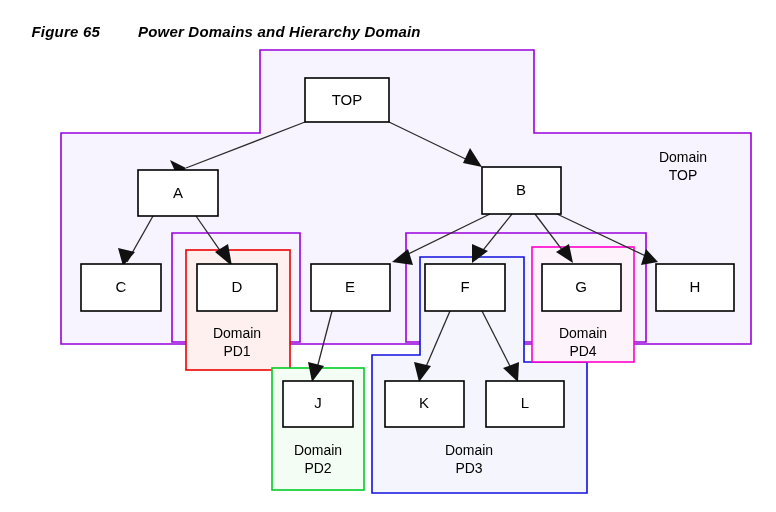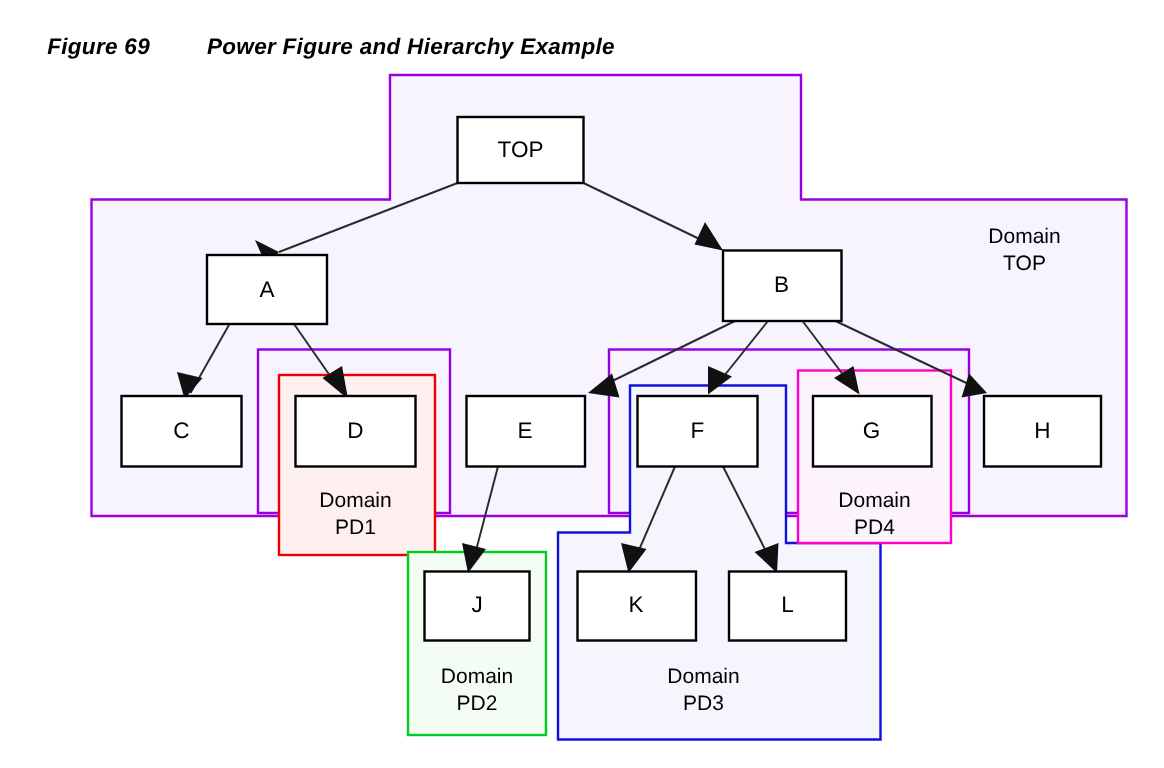--- a/index.html
+++ b/index.html
@@ -16,21 +16,21 @@
   .domlabel{font-family:"Liberation Sans",sans-serif;font-size:14px;fill:#000;text-anchor:middle;}
   .edge{stroke:#2b2b2b;stroke-width:1.3;fill:none;}
   .arrowhead{fill:#111111;stroke:none;}
 </style>
 </head>
 <body>
 
 <div id="page">
 
   <div id="caption">
-    <span class="num">Figure 69</span><span>Power Figure and Hierarchy Example</span>
+    <span class="num">Figure 65</span><span>Power Domains and Hierarchy Domain</span>
   </div>
 
   <svg width="776" height="512" viewBox="0 0 776 512">
 
     <g>
 
       <path d="M260,50 L534,50 L534,133 L751,133 L751,344 L61,344 L61,133 L260,133 Z" fill="#f8f4ff" stroke="#9900dd" stroke-width="1.6"></path>
 
       <path d="M172,233 L300,233 L300,342 L172,342 Z" fill="#f8f4ff" stroke="#9900dd" stroke-width="1.6"></path>
       <path d="M406,233 L646,233 L646,342 L406,342 Z" fill="#f8f4ff" stroke="#9900dd" stroke-width="1.6"></path>

